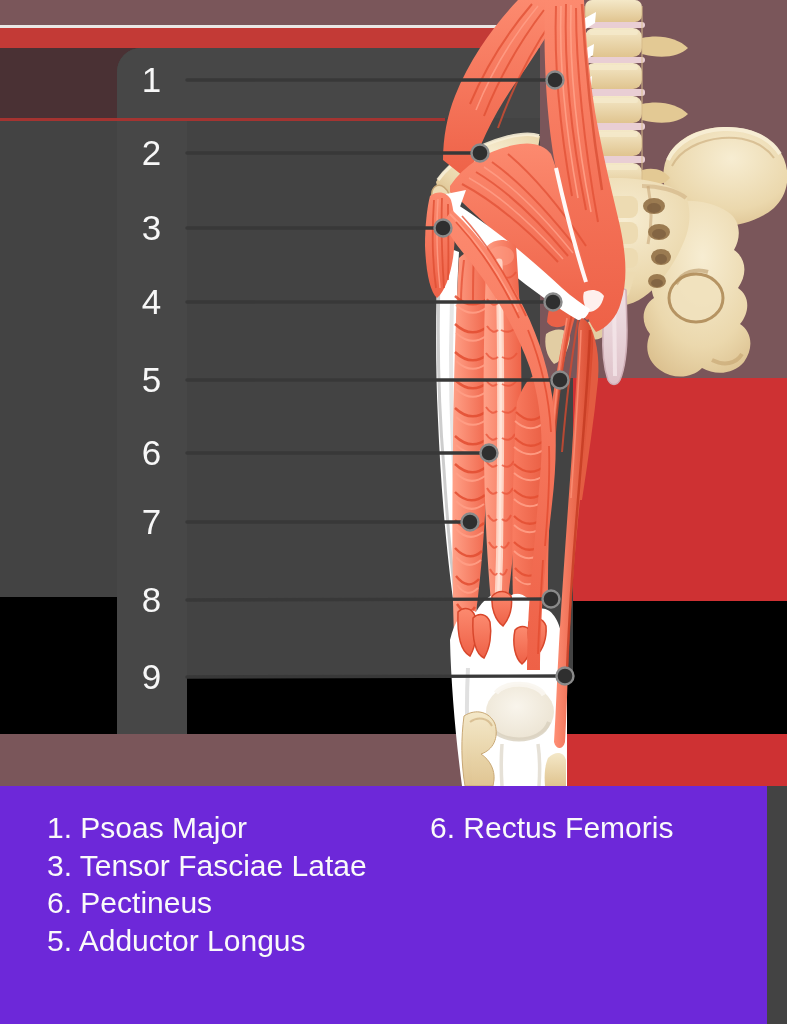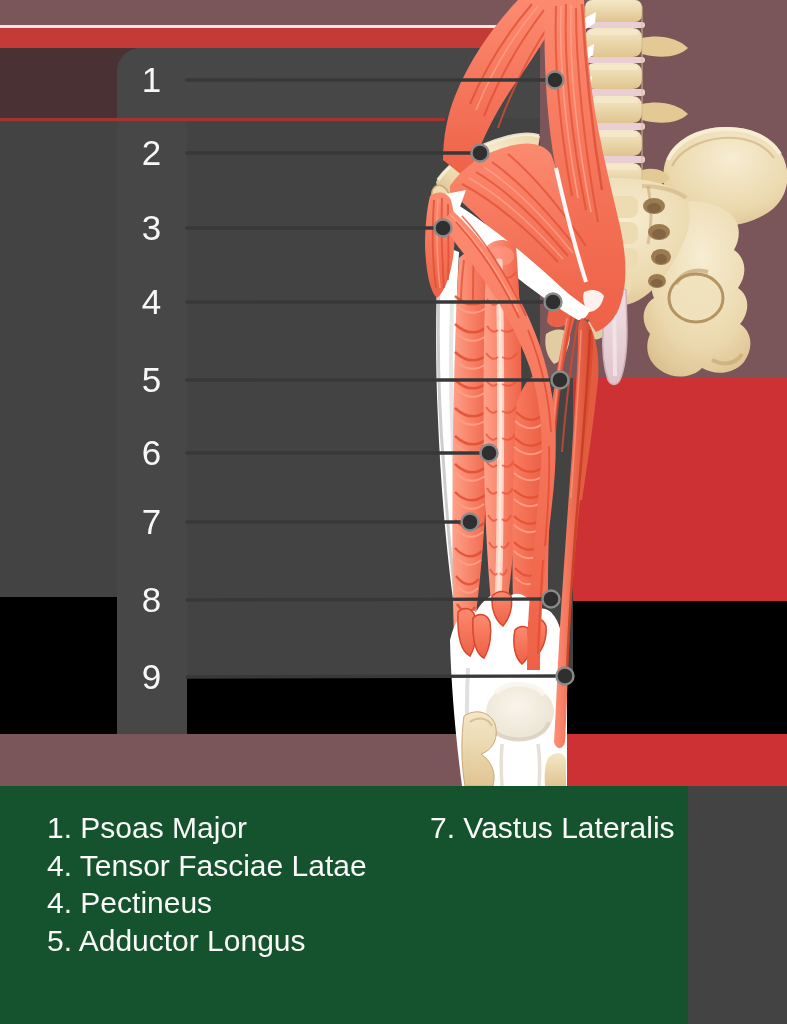--- a/index.html
+++ b/index.html
@@ -25,22 +25,22 @@
   .bottom-red    {left:560px;top:734px;width:227px;height:52px;background:#CE3133;}
   svg.art{position:absolute;left:0;top:0;z-index:5;}
   
   .rail-num{
     position:absolute;left:117px;width:70px;height:36px;line-height:36px;
     text-align:center;color:#F7F7F7;font-size:35px;font-weight:400;z-index:7;
     letter-spacing:1px;
   }
   
   .answers{
-    position:absolute;left:0;top:786px;width:688px;height:238px;
-    background:#14532d;z-index:8;color:#FAFAFA;
+    position:absolute;left:0;top:786px;width:767px;height:238px;
+    background:#6d28d9;z-index:8;color:#FAFAFA;
   }
   .ans-col{position:absolute;top:23px;}
   .ans-col.left{left:47px;}
   .ans-col.right{left:430px;}
   .ans-item{font-size:30px;line-height:37.6px;font-weight:500;white-space:nowrap;}
 </style>
 </head>
 <body>
 
 <div class="stage">
@@ -324,22 +324,22 @@
   <span class="rail-num" style="top:284px">4</span>
   <span class="rail-num" style="top:362px">5</span>
   <span class="rail-num" style="top:435px">6</span>
   <span class="rail-num" style="top:504px">7</span>
   <span class="rail-num" style="top:582px">8</span>
   <span class="rail-num" style="top:659px">9</span>
 
   <div class="answers">
     <div class="ans-col left">
       <div class="ans-item">1. Psoas Major</div>
-      <div class="ans-item">4. Tensor Fasciae Latae</div>
-      <div class="ans-item">4. Pectineus</div>
+      <div class="ans-item">3. Tensor Fasciae Latae</div>
+      <div class="ans-item">6. Pectineus</div>
       <div class="ans-item">5. Adductor Longus</div>
     </div>
     <div class="ans-col right">
-      <div class="ans-item">7. Vastus Lateralis</div>
+      <div class="ans-item">6. Rectus Femoris</div>
     </div>
   </div>
 
 </div>
 
 </body></html>

